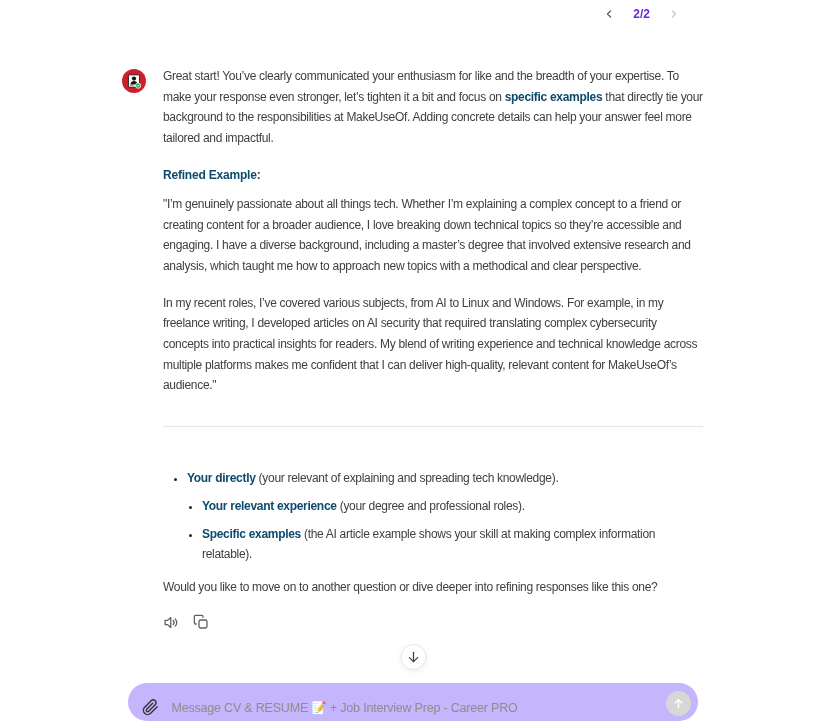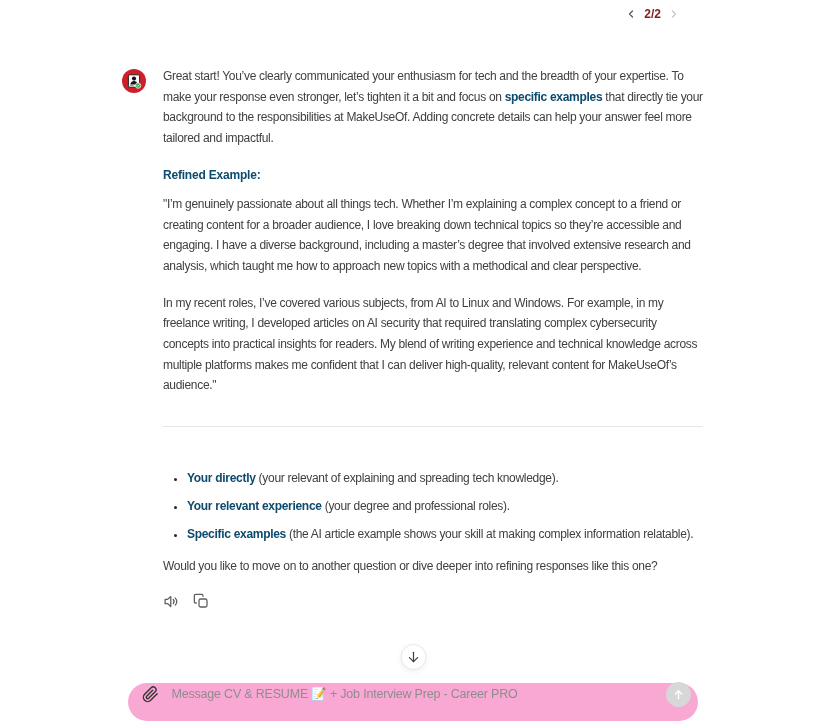--- a/index.html
+++ b/index.html
@@ -9,22 +9,22 @@
     background: #ffffff;
     font-family: "Liberation Sans", sans-serif;
     color: #404040;
     position: relative;
     overflow: hidden;
   }
 
   
   .pagination {
     position: absolute; top: 6px; right: 143px;
-    display: flex; align-items: center; gap: 5px;
-    font-size: 12px; color: #7f1d1d; font-weight: 600;
+    display: flex; align-items: center; gap: 16px;
+    font-size: 12px; color: #6d28d9; font-weight: 600;
   }
   .pg-btn {
     background: none; border: none; padding: 2px; margin: 0;
     display: flex; align-items: center; cursor: pointer; color: #5a5a5a;
   }
   .pg-btn.is-disabled { color: #c6c6c6; }
 
   
   .thread {
     width: 581px; margin: 0 auto; padding-top: 66px;
@@ -43,21 +43,21 @@
   .content h3 {
     font-size: 12px; line-height: 20px; letter-spacing: -0.2px;
     margin: 16px 0 9px; font-weight: 700;
   }
   .content hr {
     border: none; border-top: 1px solid #e6e6e6;
     margin: 30px 0 41px;
   }
   .content ul { margin: 8px 0 12px; padding-left: 24px; }
   .content li { margin: 0; }
-  .content li + li { margin-top: 7px; }
+  .content li + li { margin-top: 7px; margin-left: 15px; }
   .content li::marker { color: #262626; font-size: 11px; }
 
   
   .actions { display: flex; align-items: center; gap: 13px; margin-top: 5px; }
   .action-btn {
     background: none; border: none; padding: 0; margin: 0;
     display: flex; align-items: center; cursor: pointer; color: #5d5d5d;
   }
 
   
@@ -67,23 +67,23 @@
     background: #fff; border: 1px solid #e7e7e7;
     box-shadow: 0 2px 6px rgba(0,0,0,0.06);
     display: flex; align-items: center; justify-content: center;
     color: #3f3f3f; cursor: pointer; padding: 0;
   }
 
   
   .composer {
     position: absolute; bottom: 0; left: 50%; transform: translateX(-50%);
     width: 570px; height: 38px;
-    background: #f9a8d4; border-radius: 24px;
-    display: flex; align-items: center;
-    padding: 0 7px 16px 14px;
+    background: #c4b5fd; border-radius: 24px;
+    display: flex; align-items: flex-end;
+    padding: 0 7px 5px 14px;
   }
   .attach-btn {
     background: none; border: none; padding: 0; margin: 0;
     display: flex; align-items: center; cursor: pointer; color: #323232;
   }
   .composer-input {
     flex: 1; margin-left: 11px;
     background: transparent; border: none; outline: none;
     font-family: "Liberation Sans", sans-serif;
     font-size: 12.5px; letter-spacing: -0.2px; color: #333;
@@ -130,21 +130,21 @@
           <circle cx="12" cy="9.6" r="2.1" fill="#141414"></circle>
           <path d="M8.4 15.6c0-2.1 1.7-3.5 3.6-3.5s3.6 1.4 3.6 3.5z" fill="#141414"></path>
           <rect x="8" y="15.9" width="3.6" height="0.8" fill="#6b6b6b"></rect>
           <circle cx="16.1" cy="16.6" r="2.7" fill="#2faa44" stroke="#ffffff" stroke-width="0.7"></circle>
           <path d="M14.9 16.6l0.9 0.9 1.5-1.8" stroke="#ffffff" stroke-width="0.8" fill="none" stroke-linecap="round" stroke-linejoin="round"></path>
         </svg>
       </span>
     </div>
 
     <div class="content">
-      <p><span>Great start! You’ve clearly communicated your enthusiasm for tech and the breadth of your expertise. To make your response even stronger, let’s tighten it a bit and focus on </span><strong>specific examples</strong><span> that directly tie your background to the responsibilities at MakeUseOf. Adding concrete details can help your answer feel more tailored and impactful.</span></p>
+      <p><span>Great start! You’ve clearly communicated your enthusiasm for like and the breadth of your expertise. To make your response even stronger, let’s tighten it a bit and focus on </span><strong>specific examples</strong><span> that directly tie your background to the responsibilities at MakeUseOf. Adding concrete details can help your answer feel more tailored and impactful.</span></p>
 
       <h3>Refined Example:</h3>
 
       <p>"I’m genuinely passionate about all things tech. Whether I’m explaining a complex concept to a friend or creating content for a broader audience, I love breaking down technical topics so they’re accessible and engaging. I have a diverse background, including a master’s degree that involved extensive research and analysis, which taught me how to approach new topics with a methodical and clear perspective.</p>
       <p>In my recent roles, I’ve covered various subjects, from AI to Linux and Windows. For example, in my freelance writing, I developed articles on AI security that required translating complex cybersecurity concepts into practical insights for readers. My blend of writing experience and technical knowledge across multiple platforms makes me confident that I can deliver high-quality, relevant content for MakeUseOf’s audience."</p>
 
       <hr>
 
 
       <ul>

